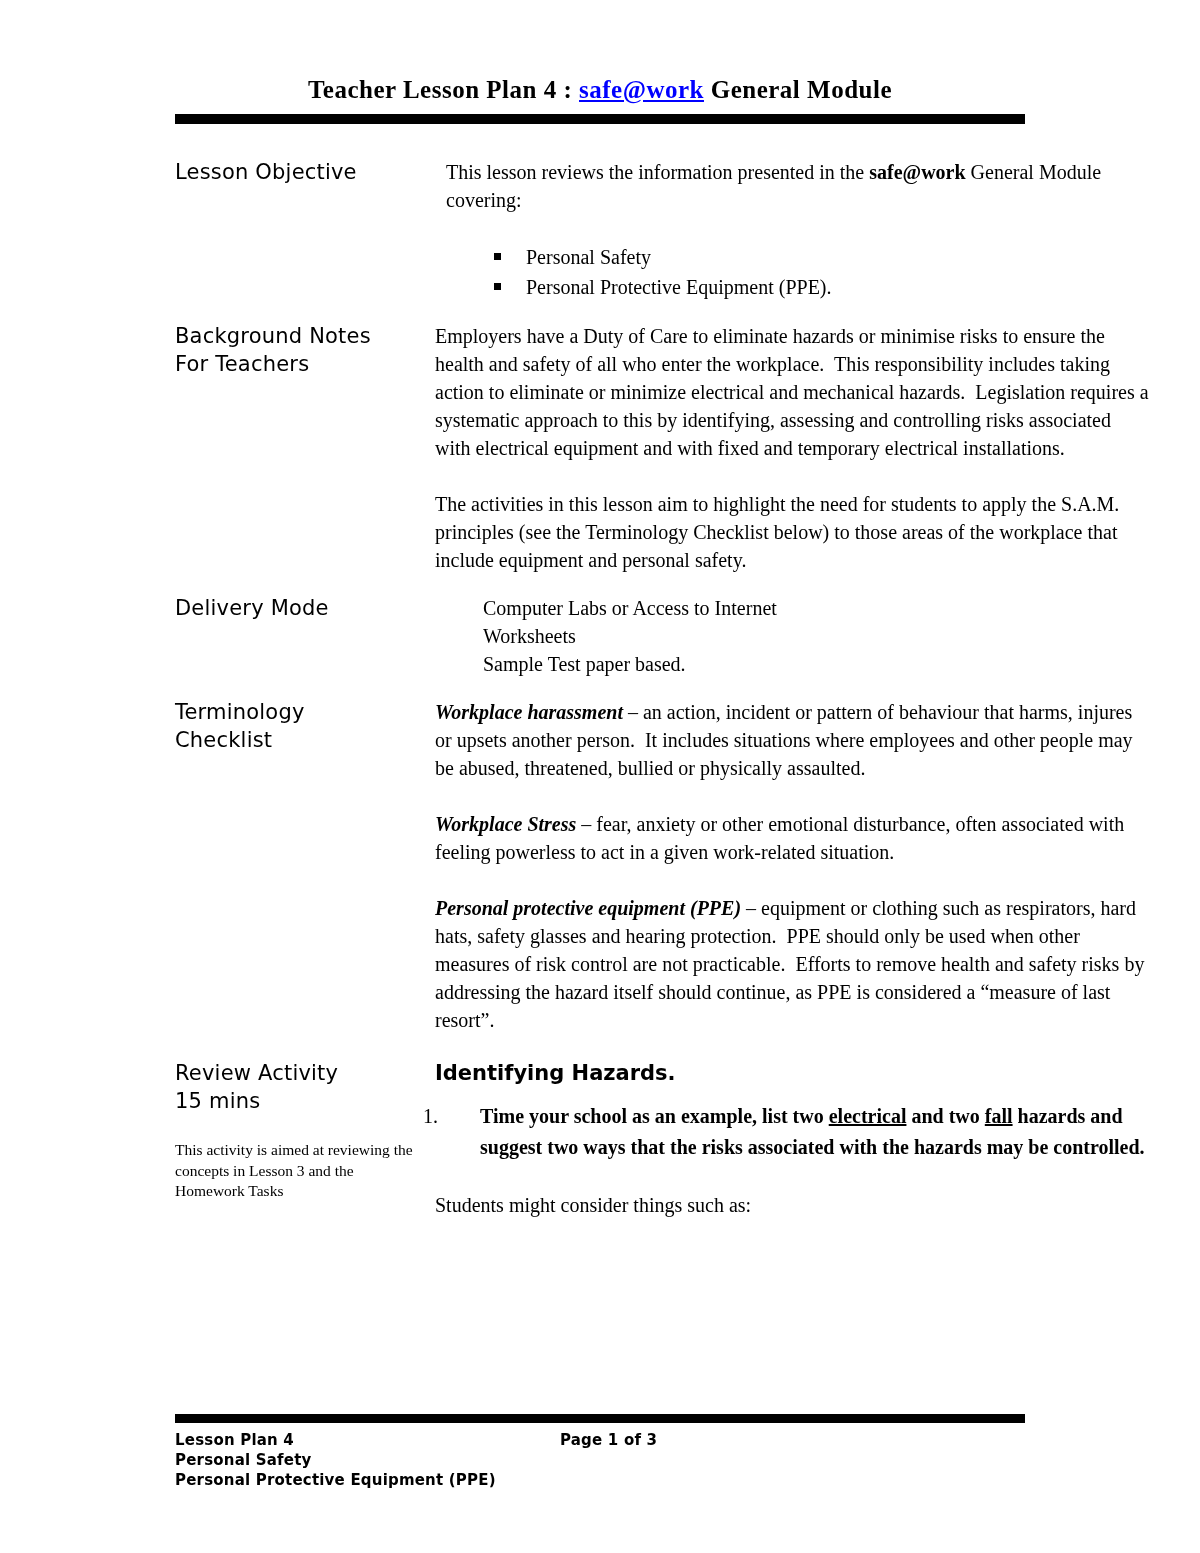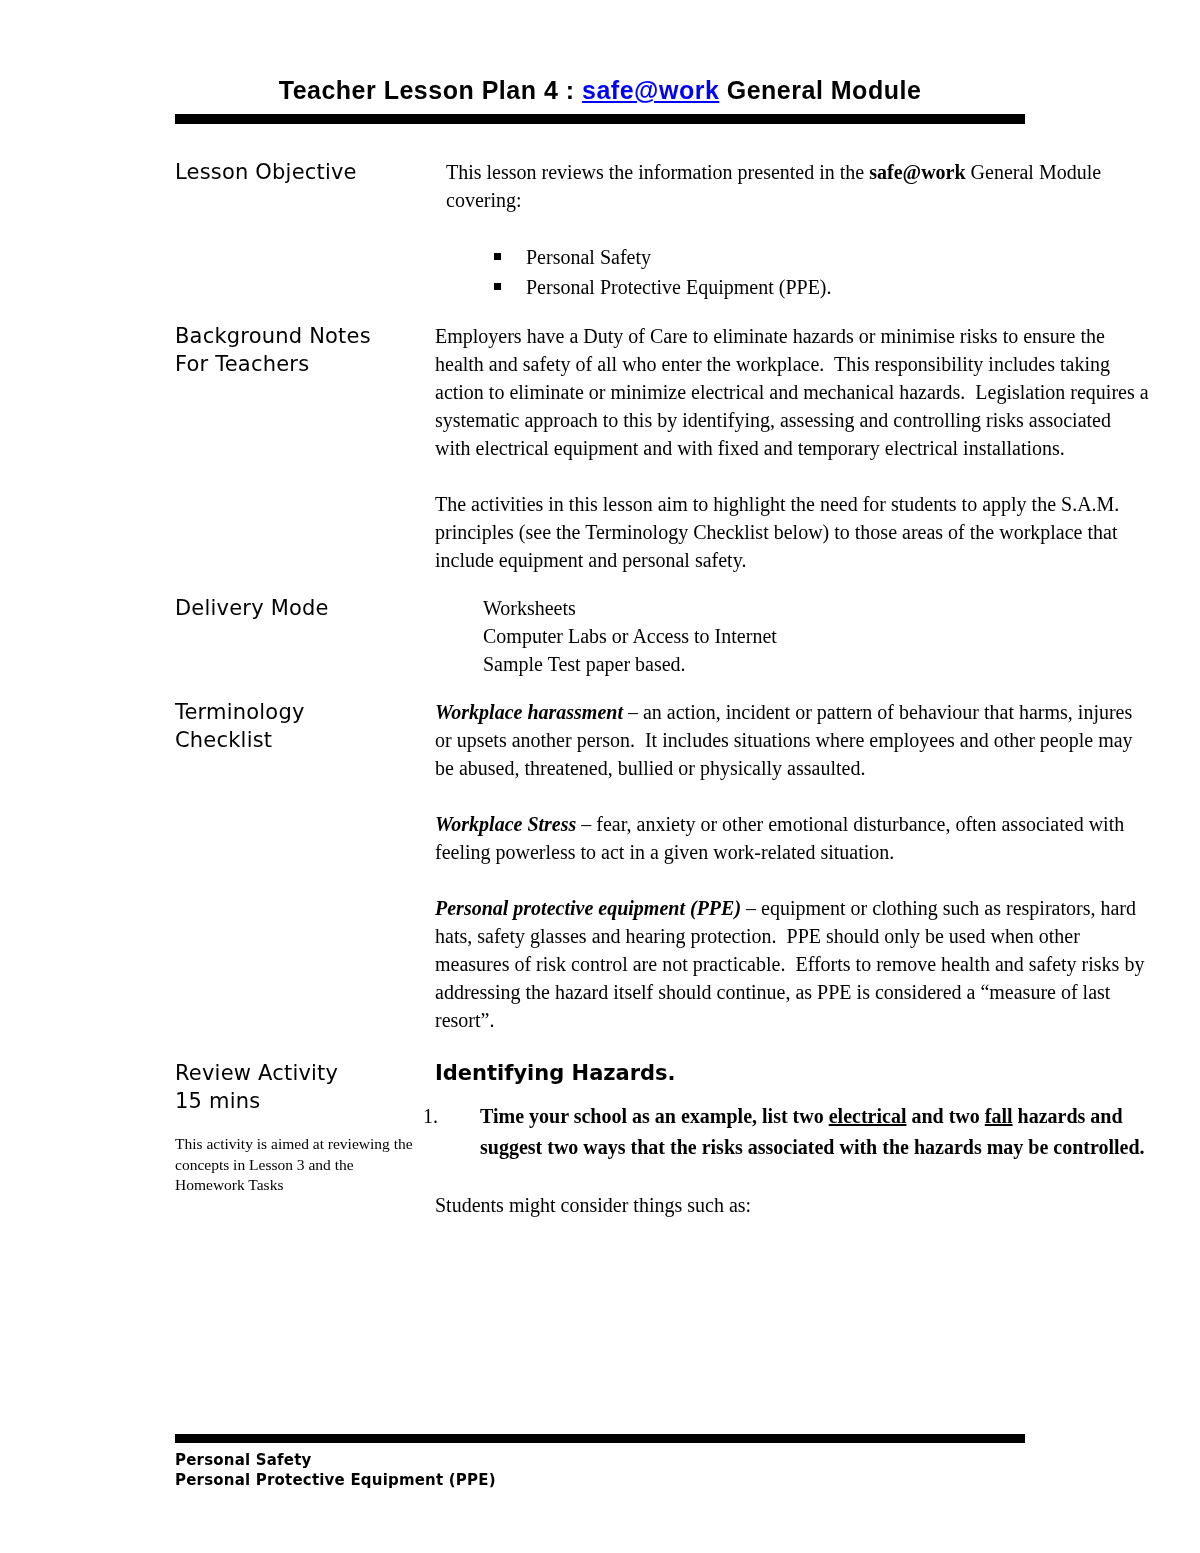--- a/index.html
+++ b/index.html
@@ -8,21 +8,21 @@
     width:1200px; height:1553px; margin:0 auto; background:#fff; color:#000;
     padding:73px 50px 0 175px;
     display:flex; flex-direction:column;
     font-family:"Liberation Serif","DejaVu Serif",serif;
   }
   .pre { white-space:pre-wrap; }
 
   
   .title-block { width:850px; margin-bottom:34px; }
   .title {
-    font-family:Liberation Sans, sans-serif;
+    font-family:Liberation Serif, serif;
     font-size:25px; font-weight:bold; line-height:34px;
     text-align:center; letter-spacing:0.5px; white-space:nowrap; margin-bottom:7px;
   }
   .title-link { color:#0000ff; text-decoration:underline; }
   .title-rule { width:100%; height:4px; border-top:5px solid #000; border-bottom:5px solid #000; }
 
   
   .row { display:flex; align-items:flex-start; }
   .label-col {
     width:260px; flex:none;
@@ -49,21 +49,21 @@
   
   .time-label { display:flex; align-items:center; }
   .box-glyph { display:inline-block; width:9px; height:20px; border:2px solid #000; margin-right:13px; flex:none; }
   .time-value { font-weight:bold; }
 
   
   .term { font-weight:bold; font-style:italic; }
 
   
   .activity-note {
-    width:240px; margin-top:19px;
+    width:240px; margin-top:25px;
     font-family:"Liberation Serif","DejaVu Serif",serif;
     font-size:15.5px; line-height:20.5px; letter-spacing:0;
   }
   .activity-heading {
     font-family:"DejaVu Sans","Liberation Sans",sans-serif;
     font-size:21px; font-weight:bold; line-height:28px; margin-bottom:14px;
   }
   .num-item { display:flex; margin-left:-12px; line-height:31px; margin-bottom:18px; }
   .num { width:57px; flex:none; }
   .num-text { font-weight:bold; flex:1; }
@@ -118,22 +118,22 @@
       <p class="para"><span class="pre">Employers have a Duty of Care to eliminate hazards or minimise risks to ensure the health and safety of all who enter the workplace.  This responsibility includes taking action to eliminate or minimize electrical and mechanical hazards.  Legislation requires a systematic approach to this by identifying, assessing and controlling risks associated with electrical equipment and with fixed and temporary electrical installations.</span></p>
       <p class="para"><span class="pre">The activities in this lesson aim to highlight the need for students to apply the S.A.M. principles (see the Terminology Checklist below) to those areas of the workplace that include equipment and personal safety.</span></p>
     </div>
   </div>
 
   <div class="row row-delivery">
     <div class="label-col">
       <div>Delivery Mode</div>
     </div>
     <div class="content-col">
+      <div class="pre">Computer Labs or Access to Internet</div>
       <div class="pre">Worksheets</div>
-      <div class="pre">Computer Labs or Access to Internet</div>
       <div class="pre">Sample Test paper based.</div>
     </div>
   </div>
 
 
   <div class="row row-terminology">
     <div class="label-col">
       <div>Terminology</div>
       <div>Checklist</div>
     </div>
@@ -155,17 +155,21 @@
       <div class="num-item">
         <span class="num pre">1.</span>
         <span class="num-text"><span class="pre">Time your school as an example, list two </span><u class="pre">electrical</u><span class="pre"> and two </span><u class="pre">fall</u><span class="pre"> hazards and suggest two ways that the risks associated with the hazards may be controlled.</span></span>
       </div>
       <div class="followup pre">Students might consider things such as:</div>
     </div>
   </div>
 
   <footer>
     <div class="footer-rule"></div>
+    <div class="f-line f-first">
+      <span class="f-left">Lesson Plan 4</span>
+      <span>Page 1 of 3</span>
+    </div>
     <div class="f-line">Personal Safety</div>
     <div class="f-line">Personal Protective Equipment (PPE)</div>
   </footer>
 
 </div>
 
 </body></html>

